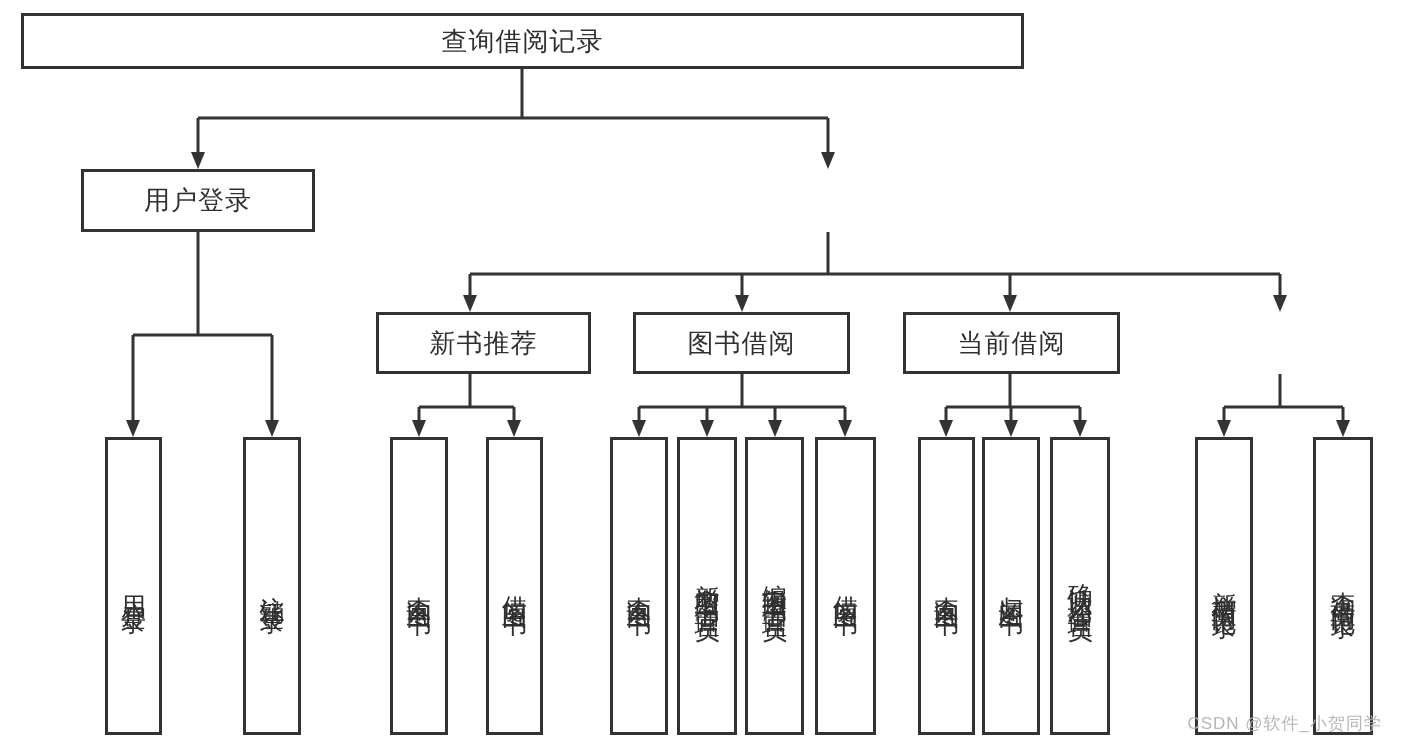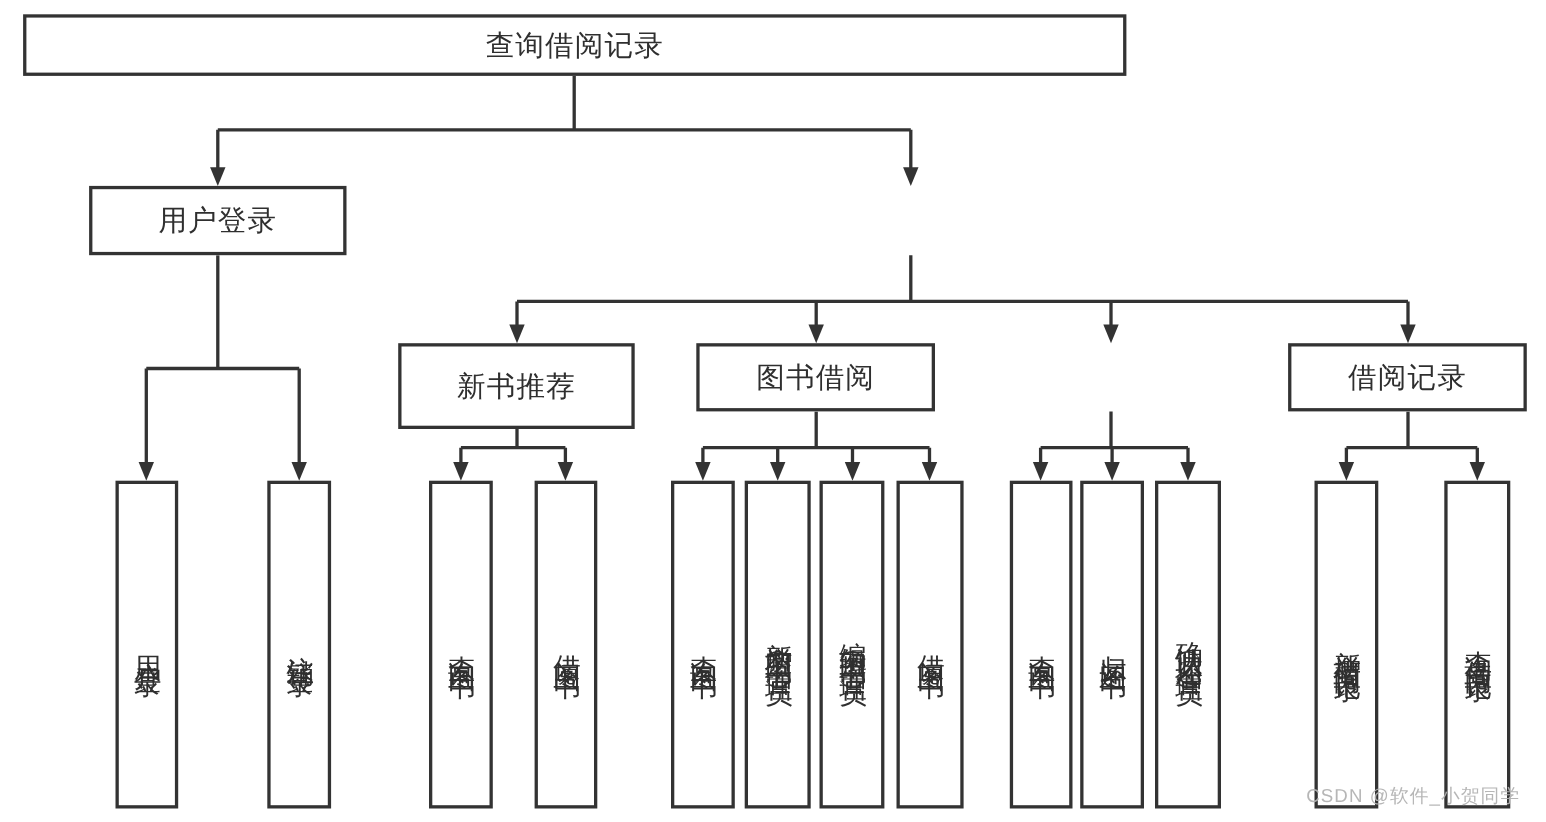--- a/index.html
+++ b/index.html
@@ -19,21 +19,21 @@
   .h-node{font-size:26px;letter-spacing:1px;white-space:nowrap;}
   .v-node .v-text{
     writing-mode:vertical-rl;text-orientation:mixed;
     font-size:25px;letter-spacing:5px;line-height:1.15;
     color:#2f2f2f;
   }
   
   #root  {left:21px;  top:13px;  width:1003px; height:56px;}
   #l2a   {left:81px;  top:169px; width:234px;  height:63px;}
   #l2b   {left:711px; top:169px; width:235px;  height:63px;}
-  #l3a   {left:362px; top:312px; width:215px;  height:78px;font-family:Liberation Mono, monospace;}
+  #l3a   {left:376px; top:312px; width:215px;  height:62px;font-family:Liberation Mono, monospace;}
   #l3b   {left:633px; top:312px; width:217px;  height:62px;text-align:center;}
   #l3c   {left:903px; top:312px; width:217px;  height:62px;}
   #l3d   {left:1171px;top:312px; width:217px;  height:62px;}
   
   .tall{top:437px;height:298px;}
   #t1 {left:105px; width:57px;}
   #t2 {left:243px; width:58px;}
   #t3 {left:390px; width:58px;}
   #t4 {left:486px; width:57px;}
   #t5 {left:610px; width:58px;}
@@ -103,22 +103,22 @@
   <div class="node h-node" id="l2a">
     <span>用户登录</span>
   </div>
 
   <div class="node h-node" id="l3a">
     <span>新书推荐</span>
   </div>
   <div class="node h-node" id="l3b">
     <span>图书借阅</span>
   </div>
-  <div class="node h-node" id="l3d">
-    <span>借阅记录</span>
+  <div class="node h-node" id="l3c">
+    <span>当前借阅</span>
   </div>
 
   <div class="node v-node tall" id="t1">
     <span class="v-text">用户登录</span>
   </div>
   <div class="node v-node tall" id="t2">
     <span class="v-text">注销登录</span>
   </div>
   <div class="node v-node tall" id="t3">
     <span class="v-text">查询图书</span>

